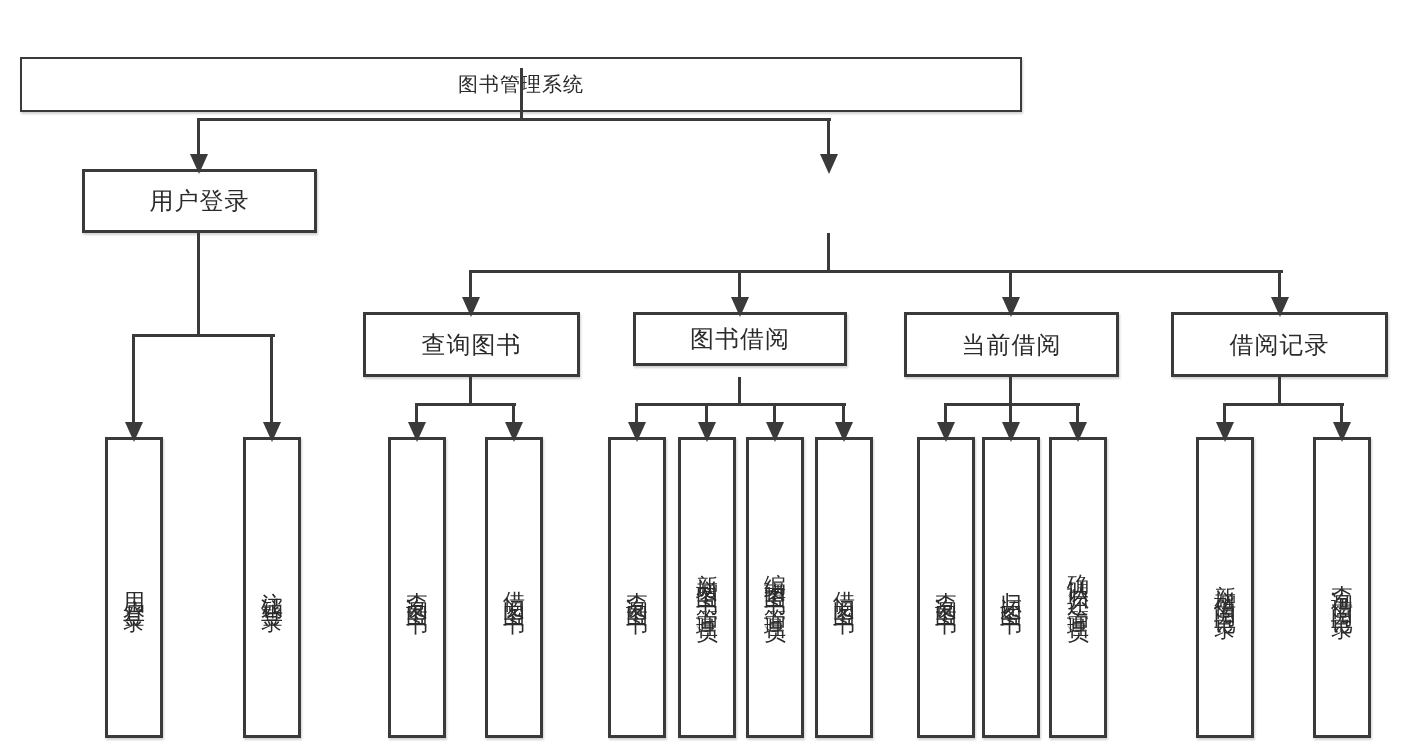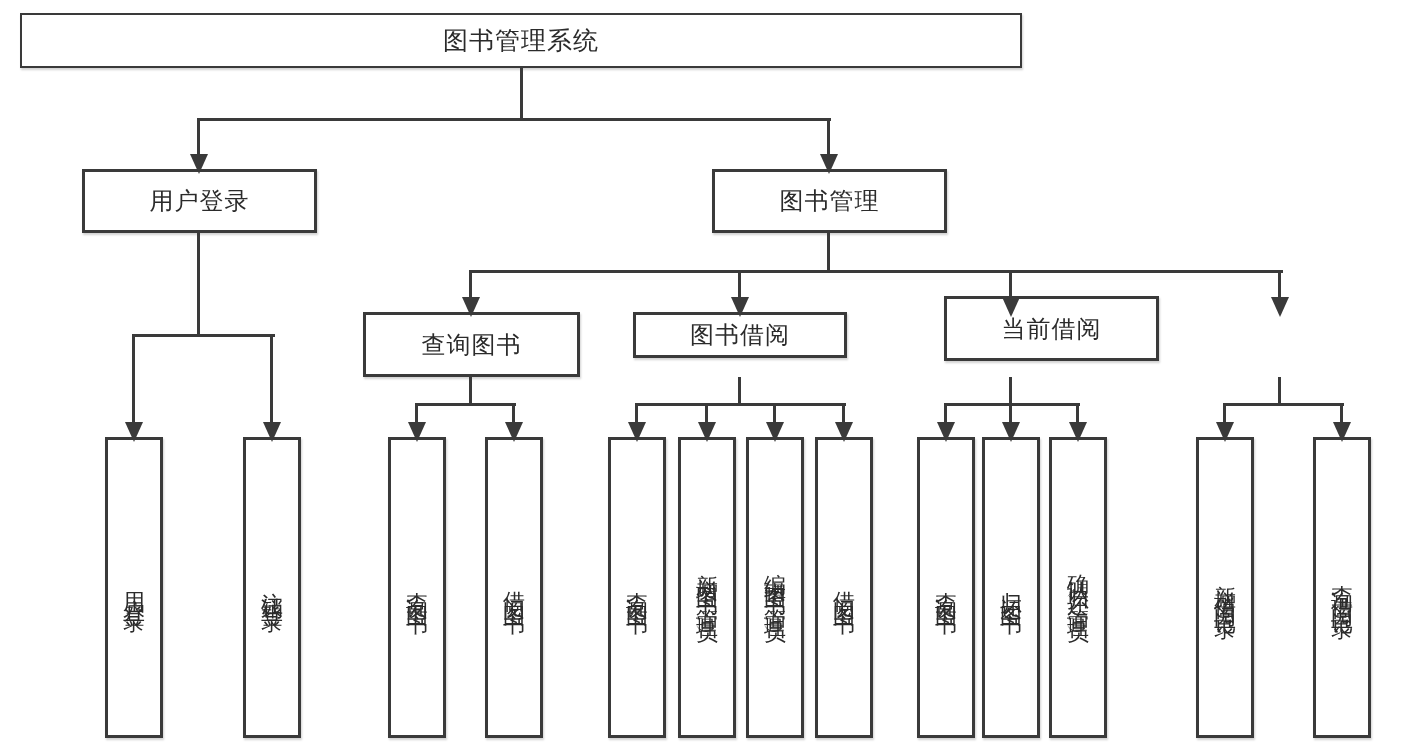--- a/index.html
+++ b/index.html
@@ -20,21 +20,21 @@
   
   .hbox{
     position:absolute;
     background:#fff;
     border:2px solid var(--line);
     box-shadow:1px 2px 2px rgba(0,0,0,0.18);
     display:flex;align-items:center;justify-content:center;
     font-size:24px;letter-spacing:1px;color:var(--text);
     box-sizing:border-box;
   }
-  .hbox.root{font-size:25px;border-width:2px;}
+  .hbox.root{font-size:20px;border-width:2px;margin-top:44px;}
   .hbox.l2,.hbox.l3{border-width:3px;}
   
   .leaf{
     position:absolute;
     width:58px;height:301px;
     background:#fff;
     border:3px solid var(--line);
     box-shadow:1px 2px 2px rgba(0,0,0,0.18);
     display:flex;align-items:center;justify-content:center;
     box-sizing:border-box;
@@ -70,28 +70,28 @@
 </style>
 </head>
 <body>
 
 <div class="stage">
 
   <div class="hbox root" style="left:20px;top:13px;width:1002px;height:55px;">图书管理系统</div>
 
   <div class="hbox l2" style="left:82px;top:169px;width:235px;height:64px;">用户登录</div>
 
-  <div class="hbox l2" style="left:712px;top:169px;width:235px;height:64px;">图书管理</div>
 
   <div class="hbox l3" style="left:363px;top:312px;width:217px;height:65px;">查询图书</div>
 
-  <div class="hbox l3" style="left:633px;top:312px;width:214px;height:46px;">图书借阅</div>
+  <div class="hbox l3" style="left:633px;top:312px;width:214px;height:54px;">图书借阅</div>
 
-  <div class="hbox l3" style="left:904px;top:296px;width:215px;height:65px;margin-left:40px;">当前借阅</div>
+  <div class="hbox l3" style="left:904px;top:312px;width:215px;height:65px;">当前借阅</div>
 
+  <div class="hbox l3" style="left:1171px;top:312px;width:217px;height:65px;">借阅记录</div>
 
   <div class="leaf" style="left:105px;top:437px;">
     <span>用户登录</span>
     </div>
   <div class="leaf" style="left:243px;top:437px;">
     <span>注销登录</span>
     </div>
 
   <div class="leaf" style="left:388px;top:437px;">
     <span>查询图书</span>

